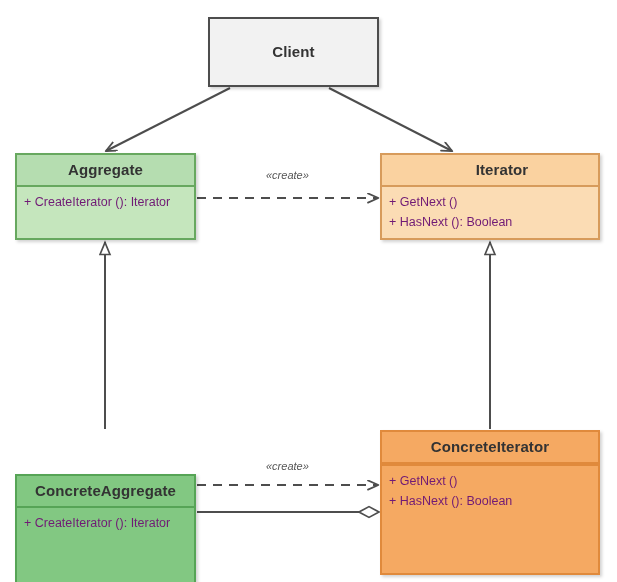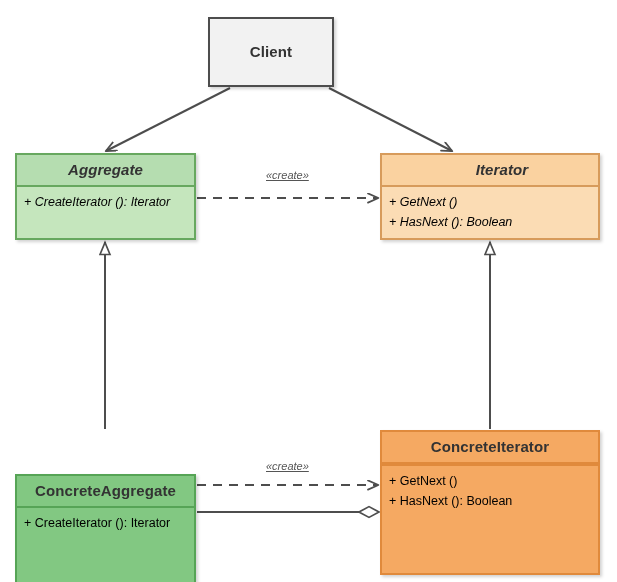--- a/index.html
+++ b/index.html
@@ -43,41 +43,40 @@
     padding: 7px 4px 7px 4px;
     line-height: 16px;
     letter-spacing: 0.1px;
   }
   .uml-compartment {
     box-sizing: border-box;
     padding: 5px 0 5px 0;
   }
   .uml-member {
     font-size: 12.5px;
-    color: #000000;
+    color: #701a75;
     line-height: 20px;
     padding: 0 6px 0 7px;
     white-space: nowrap;
   }
   .abstract .uml-title,
   .abstract .uml-member {
-    font-style: italic;
   }
 
   
   .divider {
     height: 2px;
     width: 100%;
   }
 
   
   #client-box {
     left: 208px;
     top: 17px;
-    width: 126px;
+    width: 171px;
     height: 70px;
     background: #f2f2f2;
     border-color: #4d4d4d;
   }
   #client-box .uml-title {
     padding-top: 25px;
     font-size: 15px;
   }
 
   
@@ -130,21 +129,20 @@
   #concrete-iterator-box .divider  { background: #e08a3c; }
 
   
   .stereotype {
     position: absolute;
     font-size: 11px;
     font-style: italic;
     color: #555555;
     white-space: nowrap;
     z-index: 6;
-    text-decoration: underline;
   }
   #create-label-top    { left: 266px; top: 169px; }
   #create-label-bottom { left: 266px; top: 460px; }
 </style>
 </head>
 <body>
 
 <div id="canvas">
 
   <svg id="edges" viewBox="0 0 617 582" width="617" height="582" xmlns="http://www.w3.org/2000/svg">

